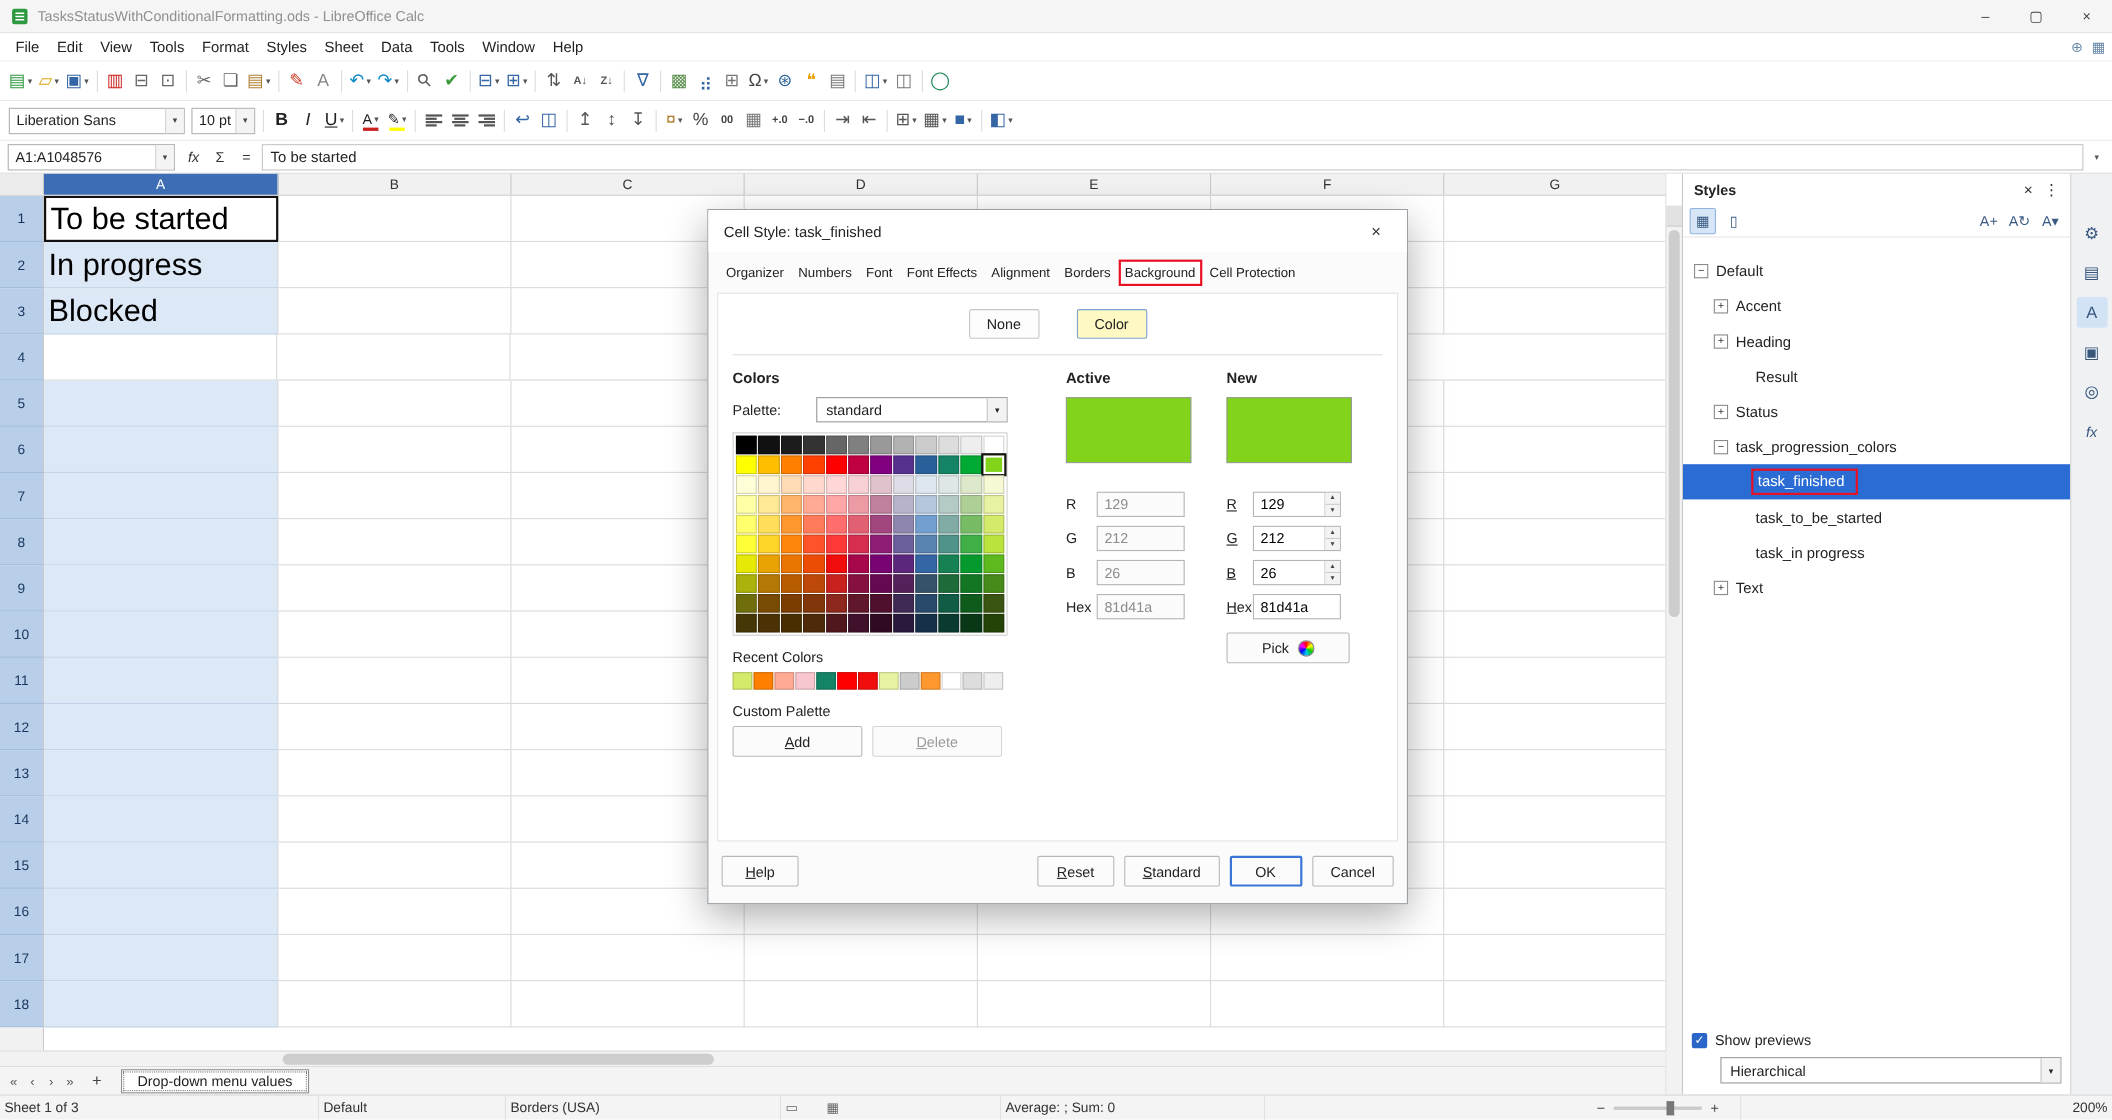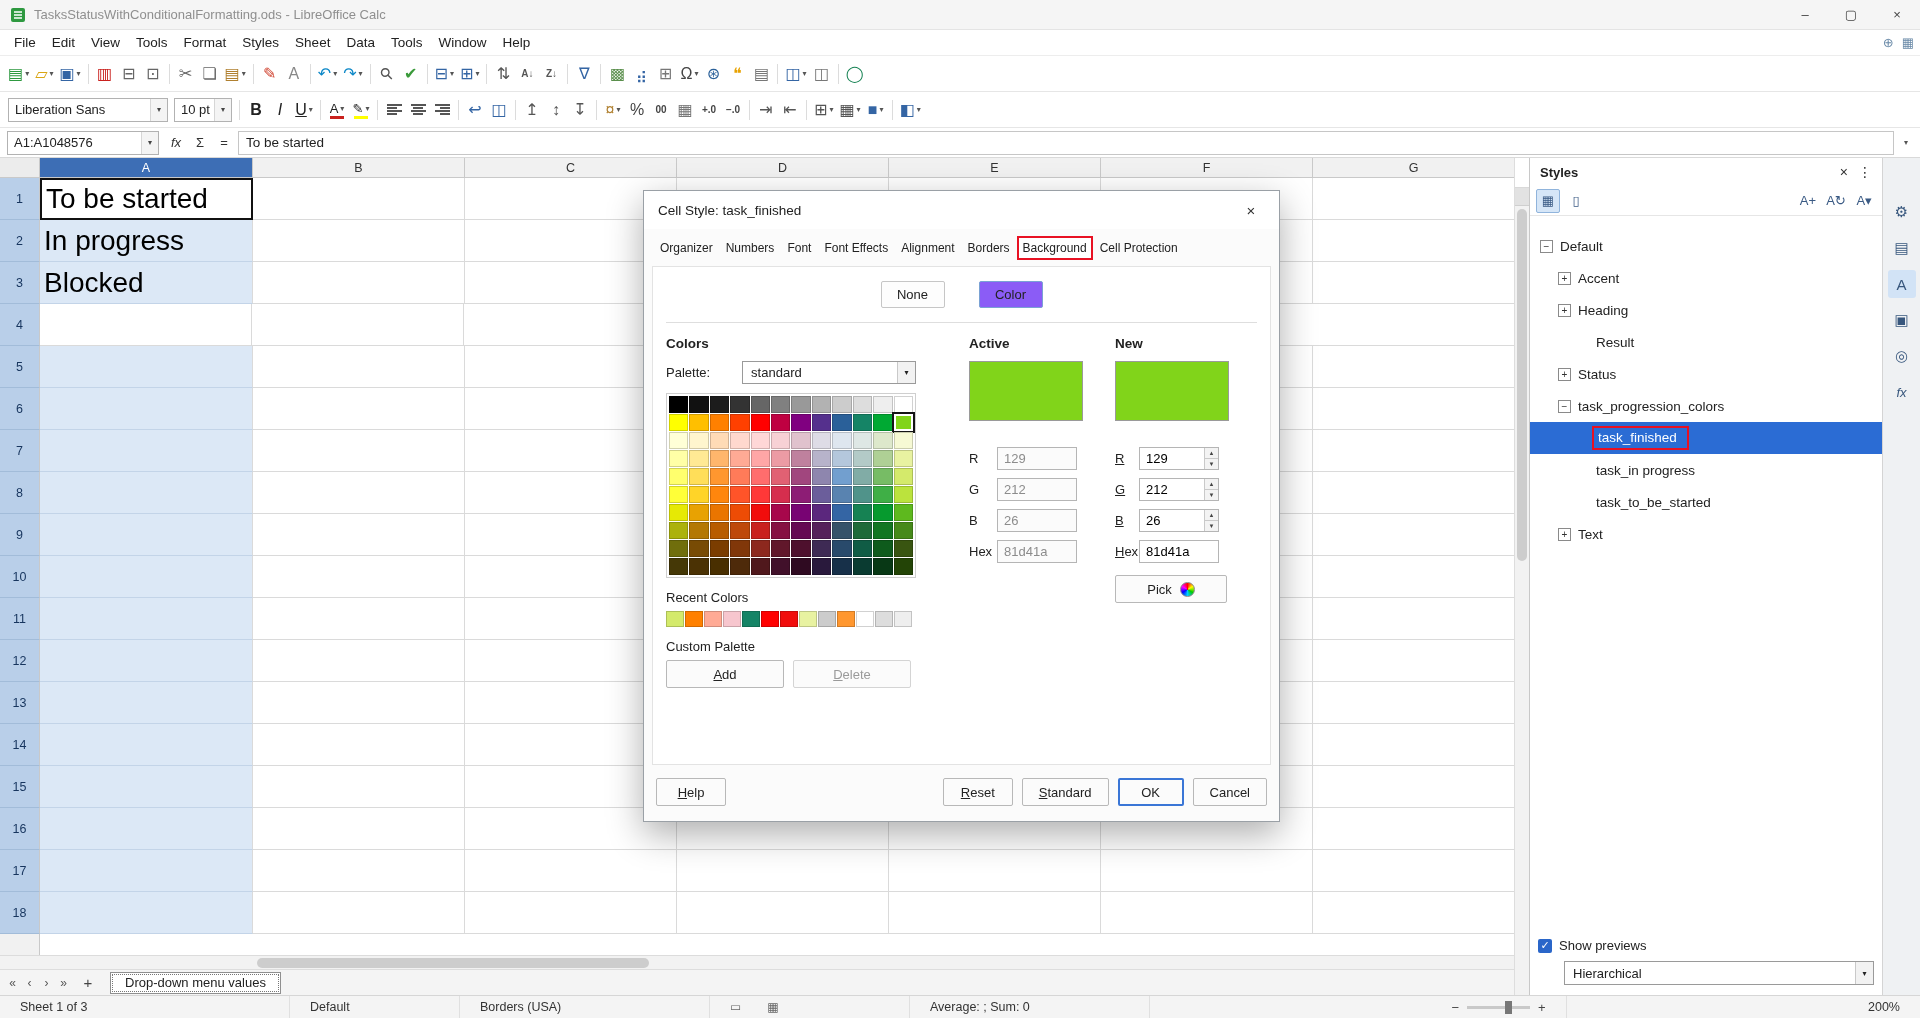--- a/index.html
+++ b/index.html
@@ -111,40 +111,40 @@
 .select .sel-text{flex:1;padding:0 8px;white-space:nowrap;overflow:hidden;}
 .select .sel-arrow{width:18px;height:100%;border-left:1px solid #c9c9c9;background:#f2f2f2;display:flex;align-items:center;justify-content:center;font-size:8px;flex:none;}
 
 
 .deck-strip{width:38px;background:#eff1f3;border-left:1px solid #d4d4d4;display:flex;flex-direction:column;align-items:center;padding-top:40px;gap:8px;flex:none;}
 .deck-icon{width:28px;height:28px;display:flex;align-items:center;justify-content:center;font-size:15px;color:#38577d;border-radius:3px;}
 .deck-icon.active{background:#d2e3f6;}
 
 
 .statusbar{height:23px;background:#f4f4f4;border-top:1px solid #d6d6d6;display:flex;align-items:center;font-size:12.5px;color:#333;flex:none;}
-.sb-seg{height:100%;display:flex;align-items:center;padding:0 20px;border-right:1px solid #e0e0e0;flex:none;}
+.sb-seg{height:100%;display:flex;align-items:center;padding:0 4px;border-right:1px solid #e0e0e0;flex:none;}
 .sb-icons{gap:26px;}
 .sb-icon{color:#666;font-size:12px;}
 .zoom-seg{gap:8px;}
 .zoom-btn{font-size:13px;color:#444;}
 .zoom-track{width:80px;height:3px;background:#c9c9c9;position:relative;}
 .zoom-thumb{position:absolute;left:60%;top:-5px;width:7px;height:13px;background:#777;}
 .pct-seg{border-right:none;margin-left:auto;}
 
 
 .dialog{position:absolute;left:643px;top:190px;width:637px;height:632px;background:#fbfbfb;border:1px solid #9aa0a6;box-shadow:0 12px 34px rgba(0,0,0,.32);display:flex;flex-direction:column;z-index:10;}
 .dlg-title{height:38px;background:#fff;display:flex;align-items:center;padding:0 14px;font-size:13.5px;flex:none;}
 .dlg-close{margin-left:auto;font-size:15px;color:#333;width:28px;text-align:center;}
 .dlg-tabs{display:flex;align-items:center;padding:7px 10px 2px;gap:1px;flex:none;}
 .dlg-tab{padding:5px 6px;font-size:12px;white-space:nowrap;}
 .dlg-tab.active{background:#fff;border:2px solid #e81123;padding:3px 4px;}
 .dlg-body{flex:1;background:#fff;border:1px solid #e3e3e3;margin:4px 8px 0;padding:10px 13px;display:flex;flex-direction:column;min-height:0;}
 .fill-row{display:flex;justify-content:center;gap:34px;margin:4px 0 14px;}
 .fill-btn{min-width:64px;height:27px;display:flex;align-items:center;justify-content:center;border:1px solid #c6c6c6;border-radius:2px;background:#fdfdfd;padding:0 14px;}
-.fill-btn.active{background:#8b5cf6;border-color:#7aa2d4;}
+.fill-btn.active{background:#fef9c3;border-color:#7aa2d4;}
 .dlg-hr{border:none;border-top:1px solid #dedede;margin:0 0 13px;}
 .dlg-main{display:flex;flex:1;min-height:0;}
 .col-colors{width:250px;flex:none;}
 .col-active{width:118px;margin-left:53px;flex:none;}
 .col-new{width:146px;margin-left:28px;flex:none;}
 .section-h{font-weight:bold;font-size:13.5px;margin-bottom:10px;}
 .palette-row{display:flex;align-items:center;gap:6px;margin-bottom:9px;}
 .select.palette-select{flex:1;height:23px;}
 .palette-grid{display:grid;grid-template-columns:repeat(12,1fr);gap:1px;border:1px solid #cfcfcf;padding:2px;background:#fff;}
 .swatch{height:17px;border:1px solid rgba(0,0,0,.18);}
@@ -746,24 +746,24 @@
             <span>Status</span>
           </div>
           <div class="tree-row" style="padding-left: 28px;">
             <span class="expander">−</span>
             <span>task_progression_colors</span>
           </div>
           <div class="tree-row selected" style="padding-left: 66px;">
             <span class="red-box">task_finished</span>
           </div>
           <div class="tree-row" style="padding-left: 66px;">
+            <span>task_to_be_started</span>
+          </div>
+          <div class="tree-row" style="padding-left: 66px;">
             <span>task_in progress</span>
-          </div>
-          <div class="tree-row" style="padding-left: 66px;">
-            <span>task_to_be_started</span>
           </div>
           <div class="tree-row" style="padding-left: 28px;">
             <span class="expander">+</span>
             <span>Text</span>
           </div>
         </div>
       <div class="sp-bottom">
         <div class="checkbox-row">
           <span class="checkbox">✓</span>
           <span>Show previews</span>

